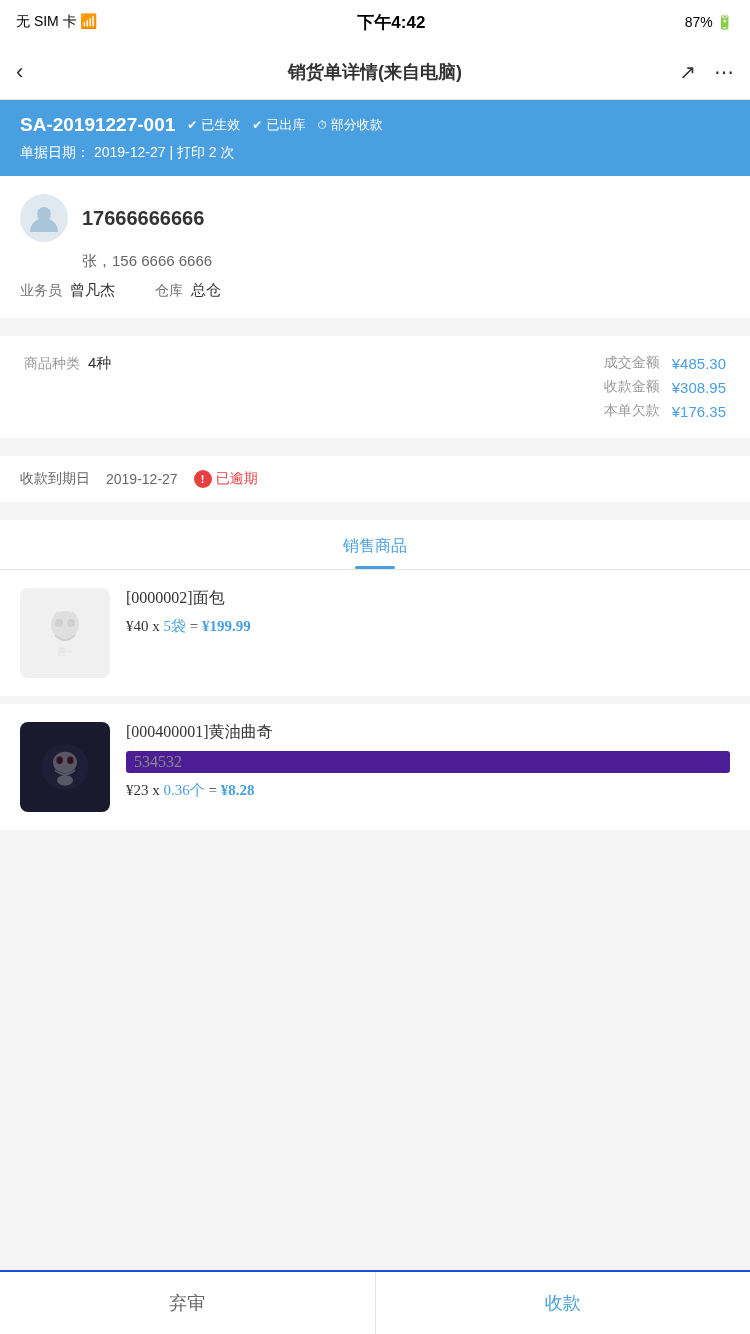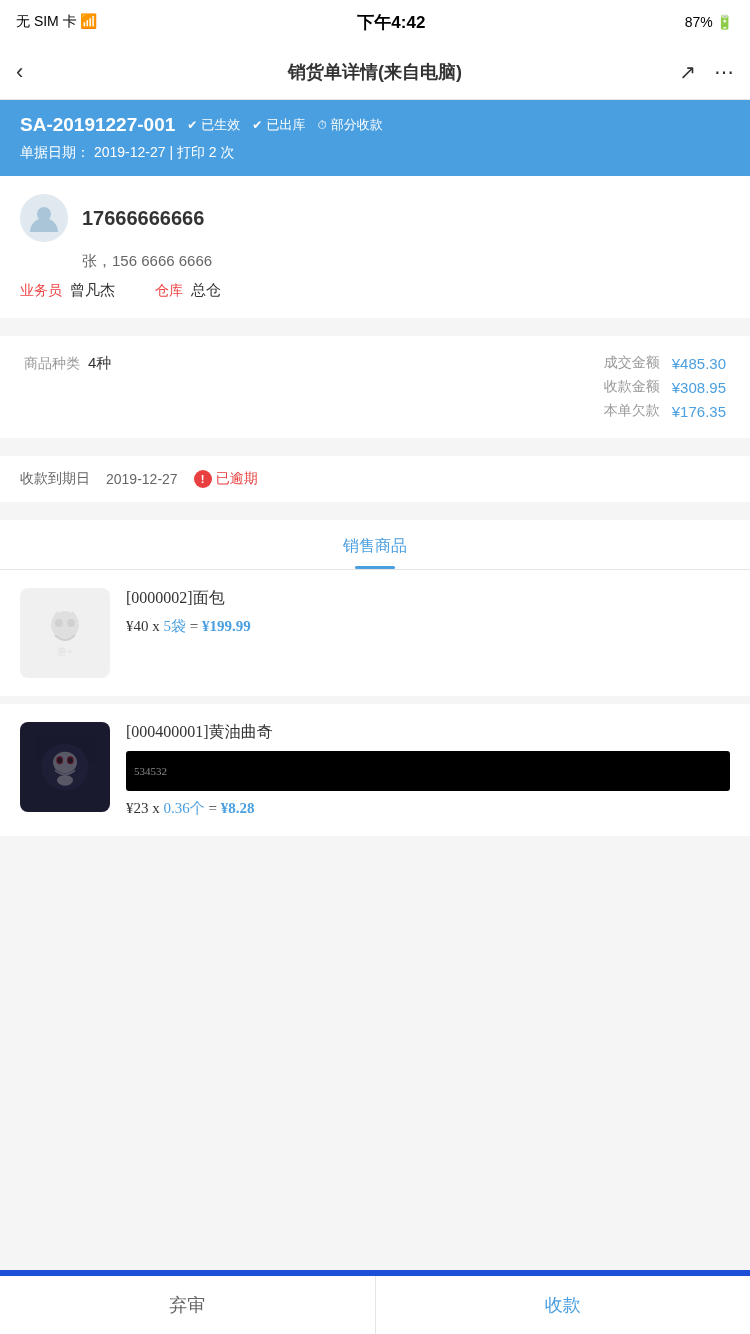--- a/index.html
+++ b/index.html
@@ -144,21 +144,21 @@
       gap: 40px;
       margin-left: 0;
     }
     .info-item {
       display: flex;
       align-items: center;
       gap: 8px;
     }
     .info-label {
       font-size: 14px;
-      color: #ef4444;
+      color: #737373;
     }
     .info-value {
       font-size: 15px;
       color: #333;
     }
 
     
     .summary-section {
       background: #fff;
       padding: 18px 24px;
@@ -304,24 +304,24 @@
       flex-direction: column;
       gap: 8px;
     }
     .product-name {
       font-size: 16px;
       color: #333;
       font-weight: 500;
     }
     .product-tag {
       display: inline-block;
-      background: #000000;
+      background: #4c1d95;
       color: #888;
-      font-size: 11px;
-      padding: 14px 8px;
+      font-size: 16px;
+      padding: 2px 8px;
       border-radius: 3px;
     }
     .product-price-row {
       font-size: 15px;
       color: #333;
     }
     .qty-highlight {
       color: #4a9fe0;
     }
     .total-highlight {
@@ -330,21 +330,21 @@
     }
 
     
     .bottom-bar {
       position: fixed;
       bottom: 0;
       left: 0;
       width: 750px;
       height: 64px;
       background: #fff;
-      border-top: 6px solid #1d4ed8;
+      border-top: 2px solid #1d4ed8;
       display: flex;
     }
     .bottom-btn {
       flex: 1;
       display: flex;
       align-items: center;
       justify-content: center;
       font-size: 18px;
       cursor: pointer;
     }

